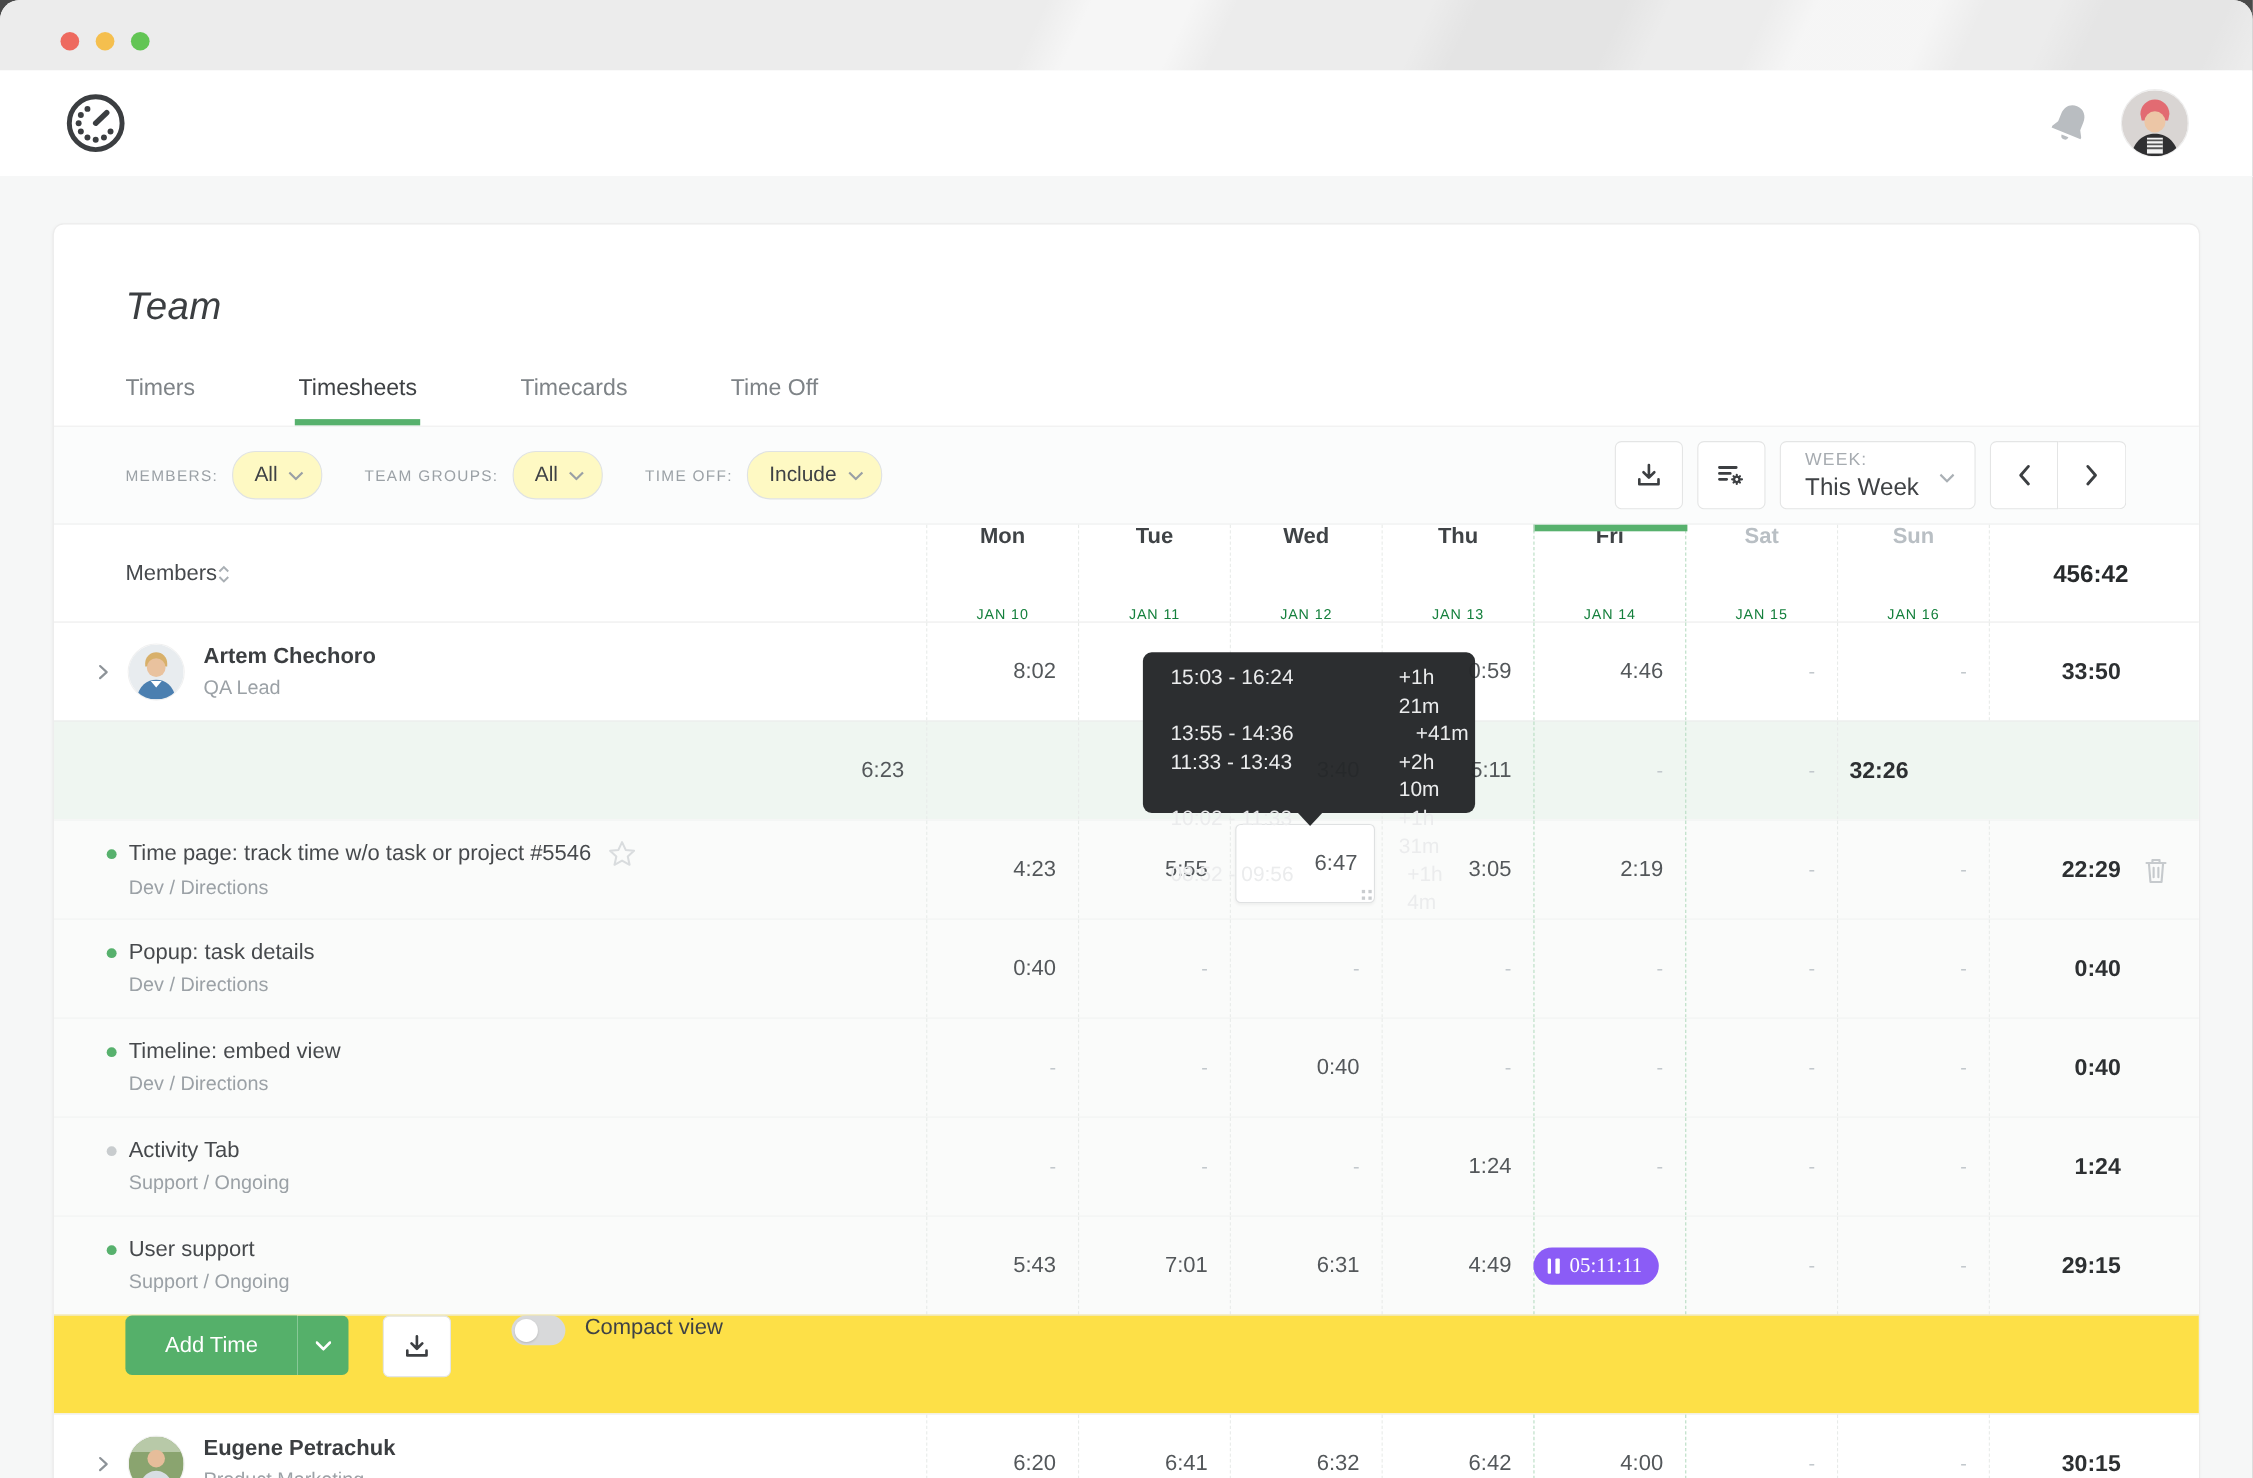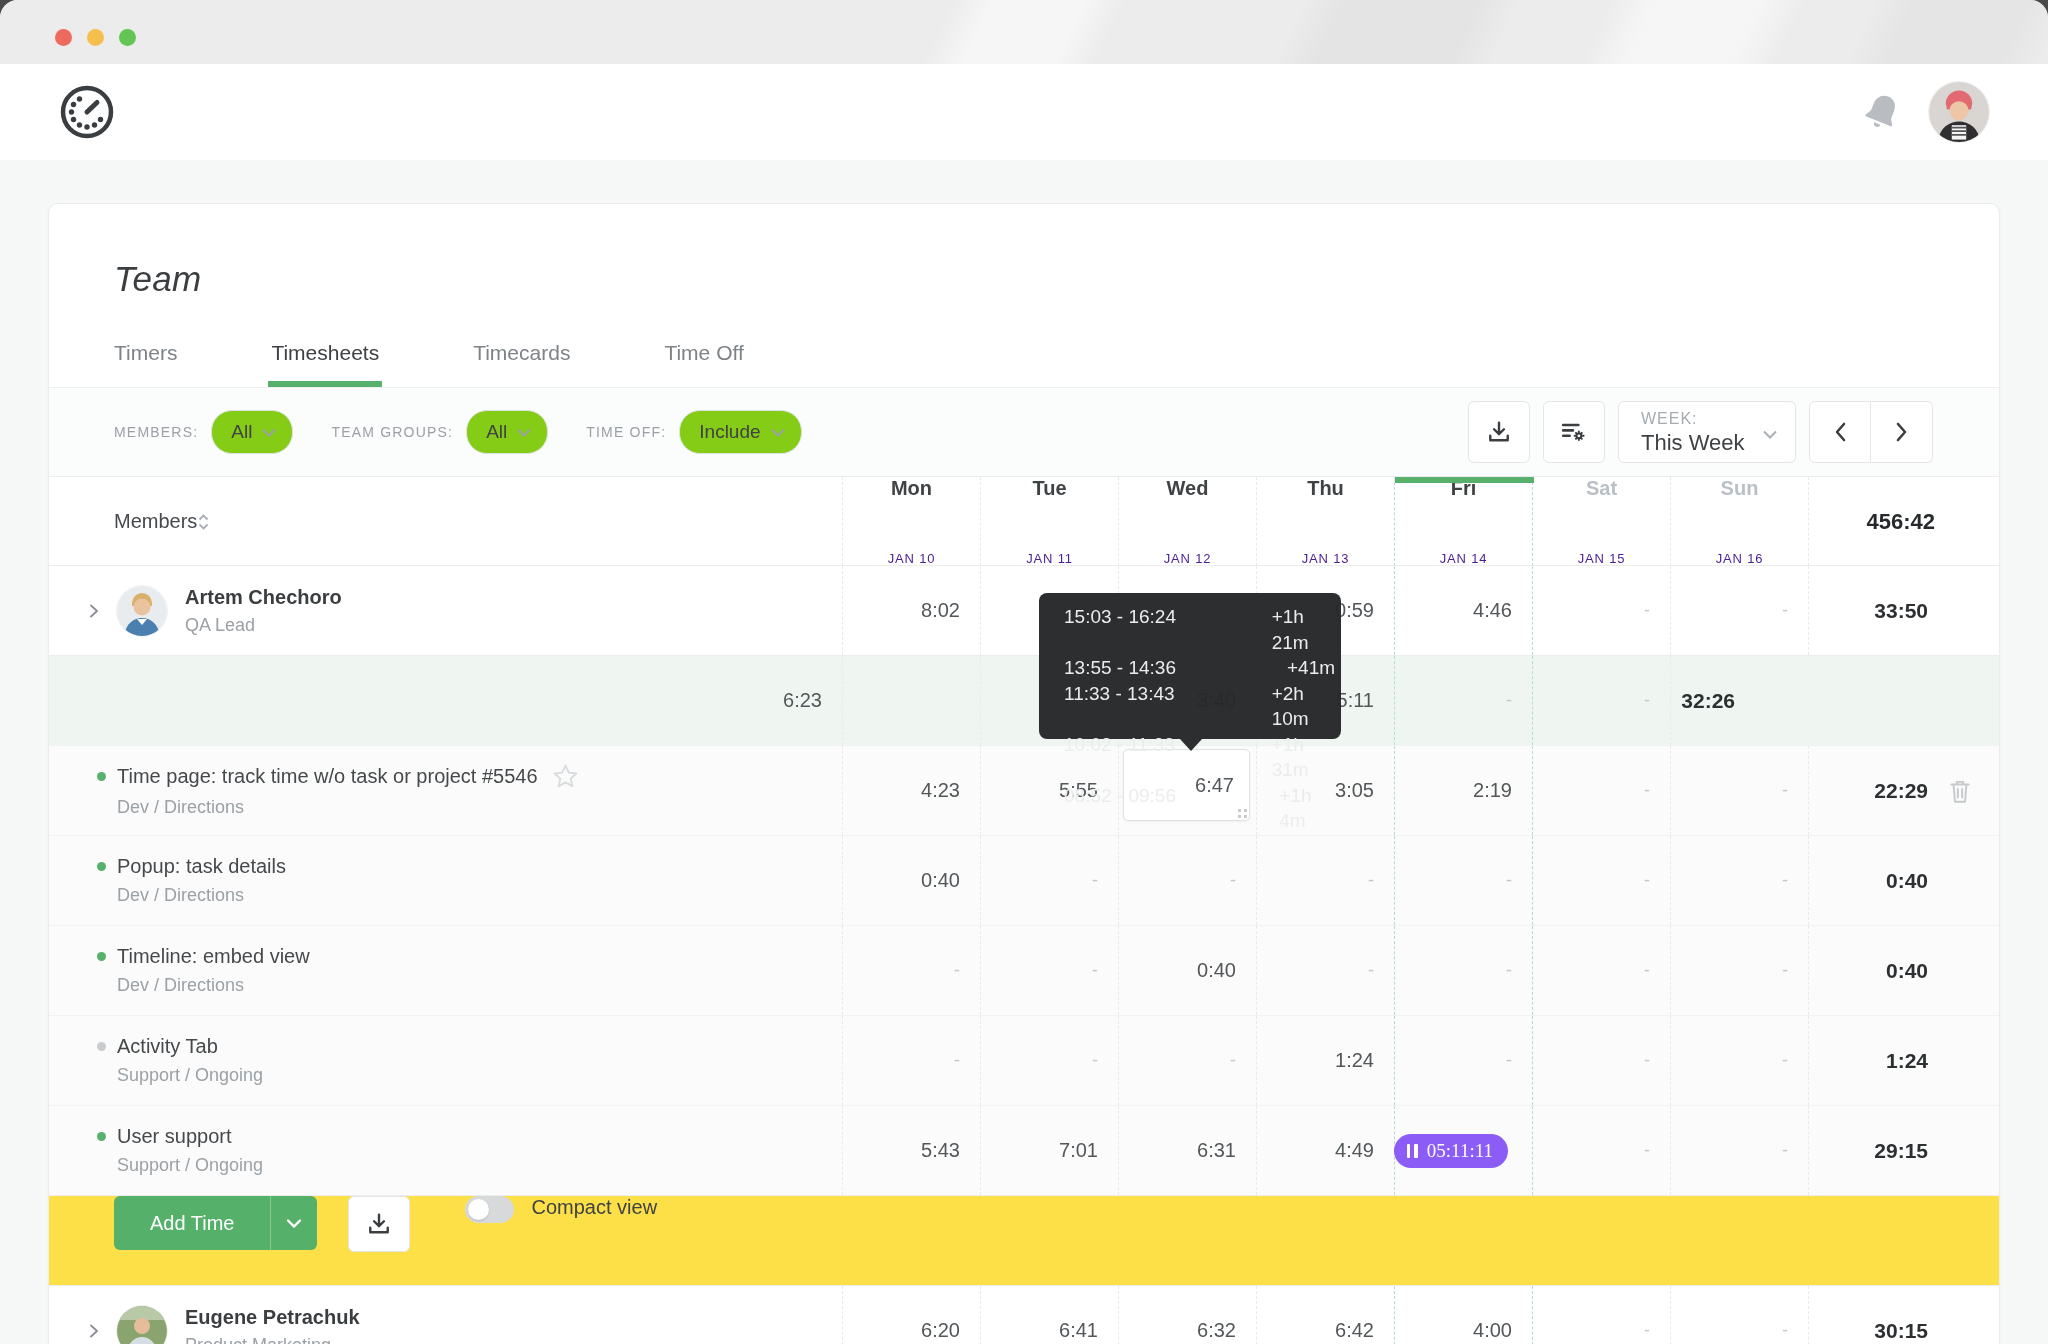--- a/index.html
+++ b/index.html
@@ -39,21 +39,21 @@
   .tabs{display:flex;padding:0 65px;margin-top:42px;}
   .tab{font-size:21px;color:#7e8387;padding-bottom:22px;margin-right:94px;position:relative;cursor:pointer;}
   .tab.active{color:#3e4144;}
   .tab.active::after{content:"";position:absolute;left:-3px;right:-3px;bottom:0;height:6px;background:#57b16d;}
 
   
   .filterbar{height:88px;background:#fbfcfc;border-top:1px solid #efefef;border-bottom:1px solid #ececec;
     display:flex;align-items:center;padding:0 65px;position:relative;}
   .fgroup{display:flex;align-items:center;margin-right:38px;}
   .flabel{font-size:14px;color:#9ba1a6;letter-spacing:1.2px;margin-right:13px;}
-  .pill{height:42px;border:1px solid #dfe2e3;border-radius:21px;background:#84cc16;display:flex;align-items:center;
+  .pill{height:42px;border:1px solid #dfe2e3;border-radius:21px;background:#fef9c3;display:flex;align-items:center;
     padding:0 16px 0 19px;font-size:19px;color:#3f4245;gap:10px;cursor:pointer;}
   .chev{width:14px;height:9px;}
   .right-controls{position:absolute;right:66px;top:13px;display:flex;gap:13px;align-items:flex-start;}
   .icon-btn{width:62px;height:62px;border:1px solid #e4e5e5;border-radius:6px;background:#fff;
     display:flex;align-items:center;justify-content:center;cursor:pointer;box-sizing:border-box;}
   .week-dd{height:62px;width:178px;border:1px solid #e4e5e5;border-radius:6px;background:#fff;box-sizing:border-box;
     padding:8px 16px 0 22px;cursor:pointer;position:relative;}
   .week-dd .wl{font-size:16px;color:#a6abb0;letter-spacing:1px;}
   .week-dd .wv{font-size:22px;color:#3f4245;margin-top:2px;}
   .week-dd .chev{position:absolute;right:18px;top:28px;}
@@ -68,21 +68,21 @@
   .trow.active{background:#eff6f1;}
   .trow.task{background:#fafbfa;}
   .trow > div:nth-child(n+2){border-left:1px dashed #e8ebe9;}
   .trow > div:nth-child(6), .trow > div:nth-child(7){border-left:1px dashed #b7ddc2;}
   .c{display:flex;align-items:center;justify-content:flex-end;padding-right:20px;font-size:20px;color:#53575a;position:relative;box-sizing:border-box;}
   .c.dash{color:#c2c8cc;font-size:18px;}
   .c.total{font-weight:bold;font-size:21px;color:#2d3032;padding-right:73px;}
   .thead .day{flex-direction:column;justify-content:center;align-items:center;padding-right:0;gap:7px;}
   .dayname{font-size:20px;font-weight:bold;color:#3f4346;}
   .day.muted .dayname{color:#b9bfc4;}
-  .daydate{font-size:13px;color:#4c1d95;letter-spacing:.8px;margin-top:44px;}
+  .daydate{font-size:13px;color:#15803d;letter-spacing:.8px;margin-top:44px;}
   .thead .total{font-size:22px;color:#272a2c;padding-right:66px;align-items:center;}
   .mhead{display:flex;align-items:center;padding-left:65px;font-size:20px;color:#46494d;gap:0;}
   .fribar{position:absolute;left:1345px;top:0;width:139px;height:6px;background:#57b16d;}
 
   .mcell{display:flex;align-items:center;padding-left:37px;}
   .rowchev{width:16px;height:16px;margin-right:14px;flex:none;}
   .avatar{width:50px;height:50px;border-radius:50%;overflow:hidden;border:1px solid rgba(0,0,0,.06);margin-right:17px;flex:none;}
   .mname{font-size:20px;font-weight:bold;color:#3b3e41;}
   .mrole{font-size:18px;color:#9ba1a6;margin-top:6px;}
 

